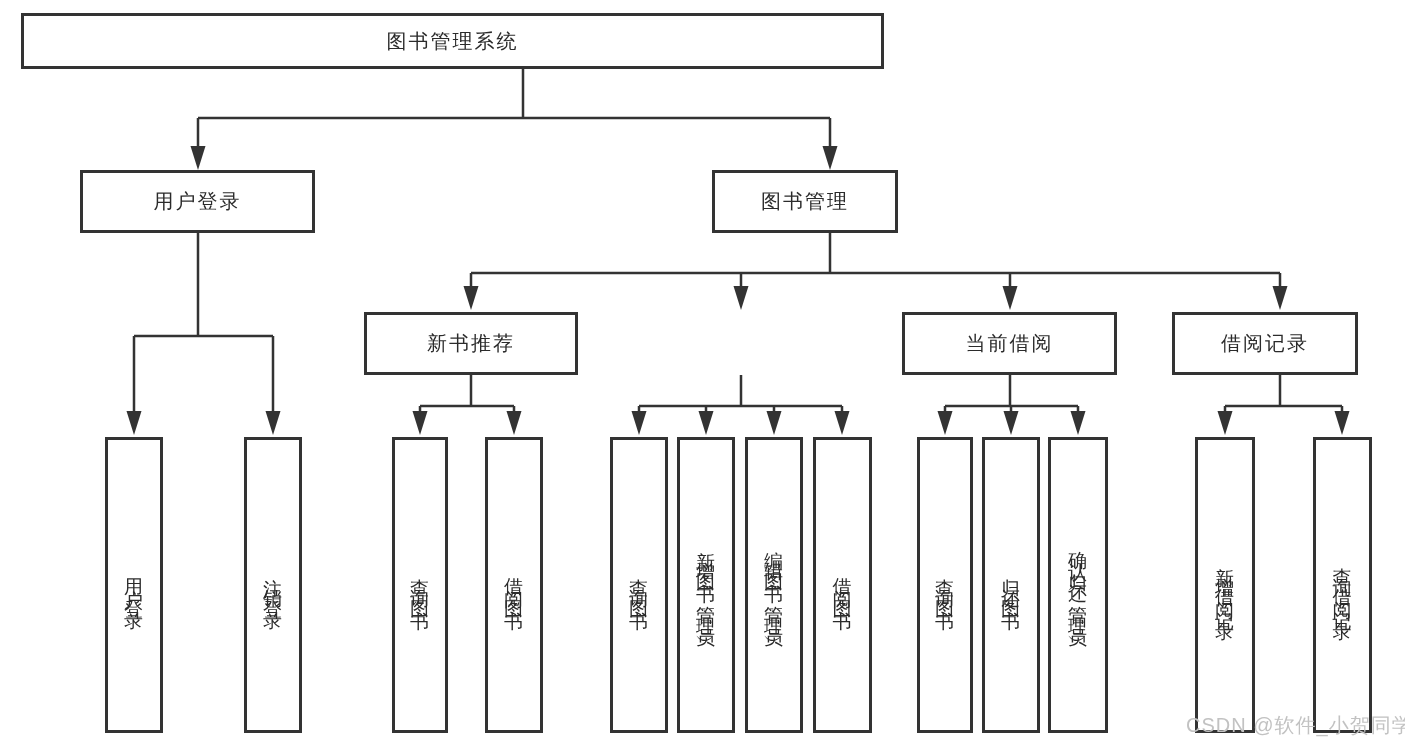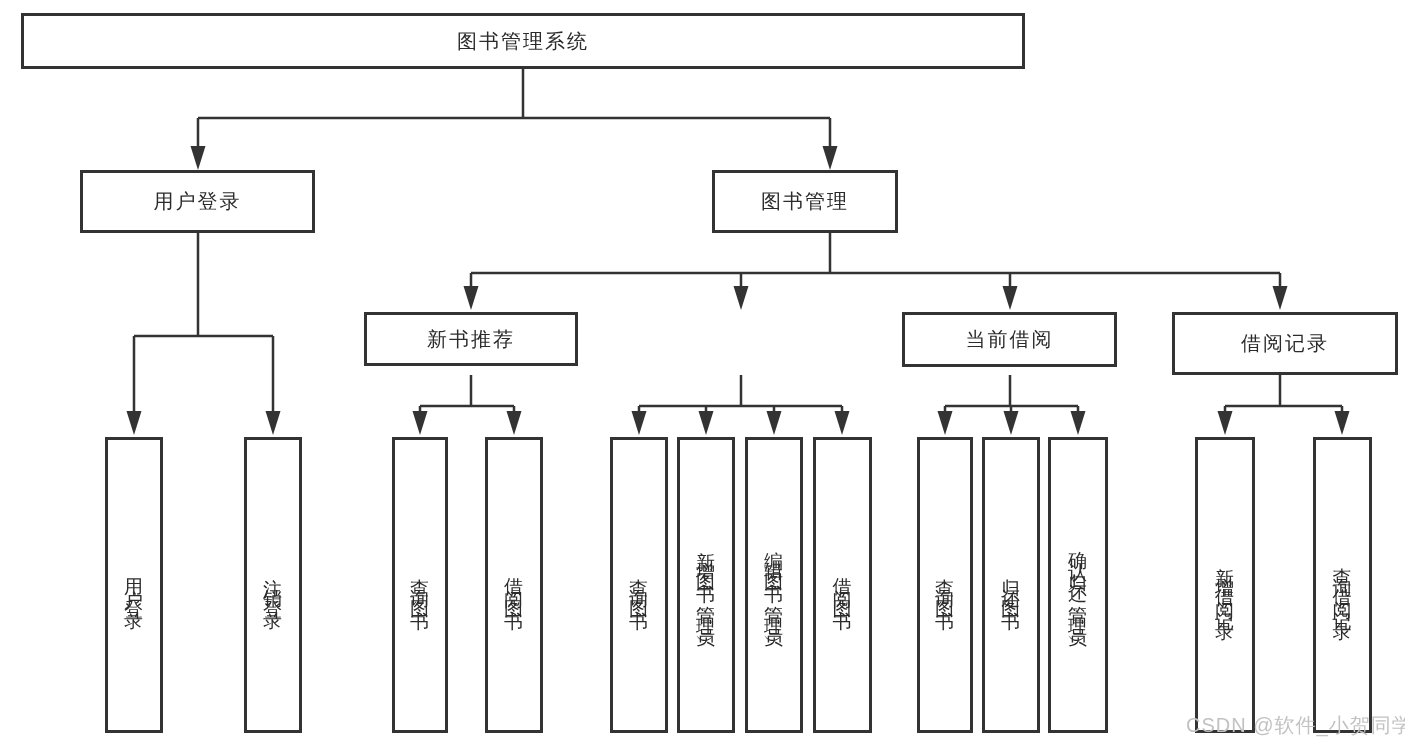--- a/index.html
+++ b/index.html
@@ -101,28 +101,28 @@
       <polygon points="774,435 766.5,411 781.5,411"></polygon>
       <polygon points="842,435 834.5,411 849.5,411"></polygon>
       <polygon points="945,435 937.5,411 952.5,411"></polygon>
       <polygon points="1011,435 1003.5,411 1018.5,411"></polygon>
       <polygon points="1078,435 1070.5,411 1085.5,411"></polygon>
       <polygon points="1225,435 1217.5,411 1232.5,411"></polygon>
       <polygon points="1342,435 1334.5,411 1349.5,411"></polygon>
     </g>
   </svg>
 
-  <div class="hnode" style="left:21px; top:13px; width:1004px; height:56px;">图书管理系统</div>
+  <div class="hnode" style="left:21px; top:13px; width:863px; height:56px;">图书管理系统</div>
 
   <div class="hnode" style="left:80px; top:170px; width:235px; height:63px;">用户登录</div>
   <div class="hnode" style="left:712px; top:170px; width:186px; height:63px;">图书管理</div>
 
-  <div class="hnode" style="left:364px; top:312px; width:214px; height:54px;">新书推荐</div>
-  <div class="hnode" style="left:902px; top:312px; width:215px; height:55px;">当前借阅</div>
-  <div class="hnode" style="left:1172px; top:312px; width:226px; height:63px;font-family:Liberation Serif, serif;">借阅记录</div>
+  <div class="hnode" style="left:364px; top:312px; width:214px; height:63px;">新书推荐</div>
+  <div class="hnode" style="left:902px; top:312px; width:215px; height:63px;">当前借阅</div>
+  <div class="hnode" style="left:1172px; top:312px; width:186px; height:63px;font-family:Liberation Serif, serif;">借阅记录</div>
 
   <div class="vnode" style="left:105px; width:58px;">
     <span>用户登录</span>
   </div>
   <div class="vnode" style="left:244px; width:58px;">
     <span>注销登录</span>
   </div>
 
   <div class="vnode" style="left:392px; width:56px;">
     <span>查询图书</span>

